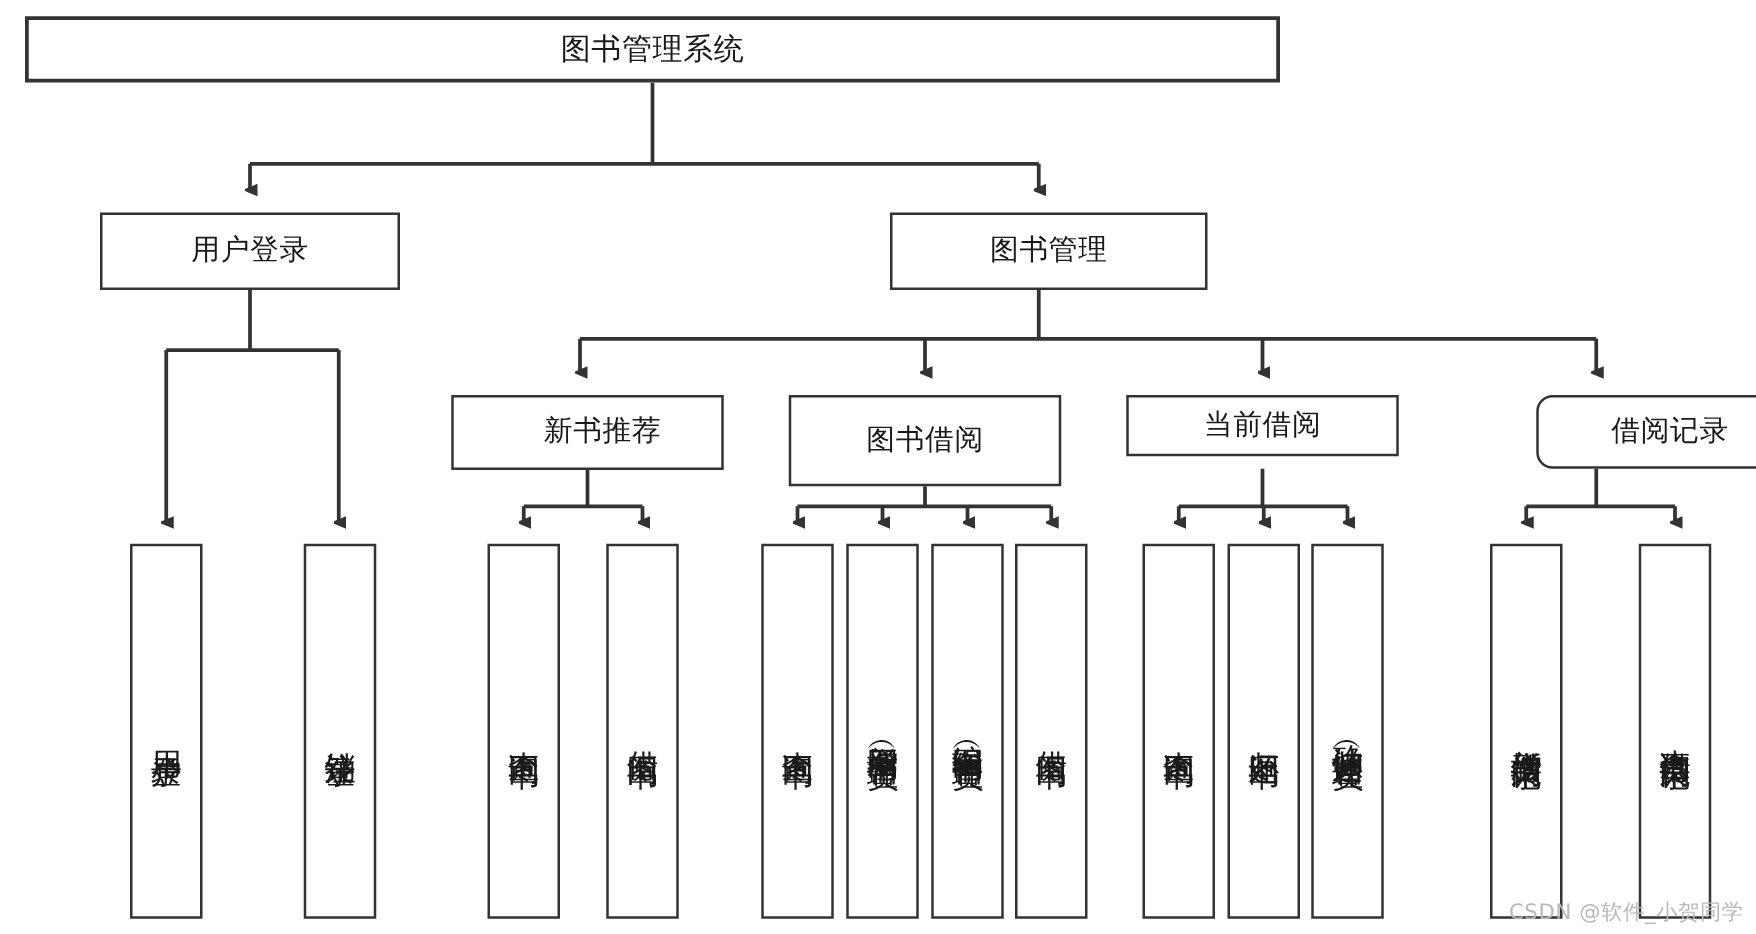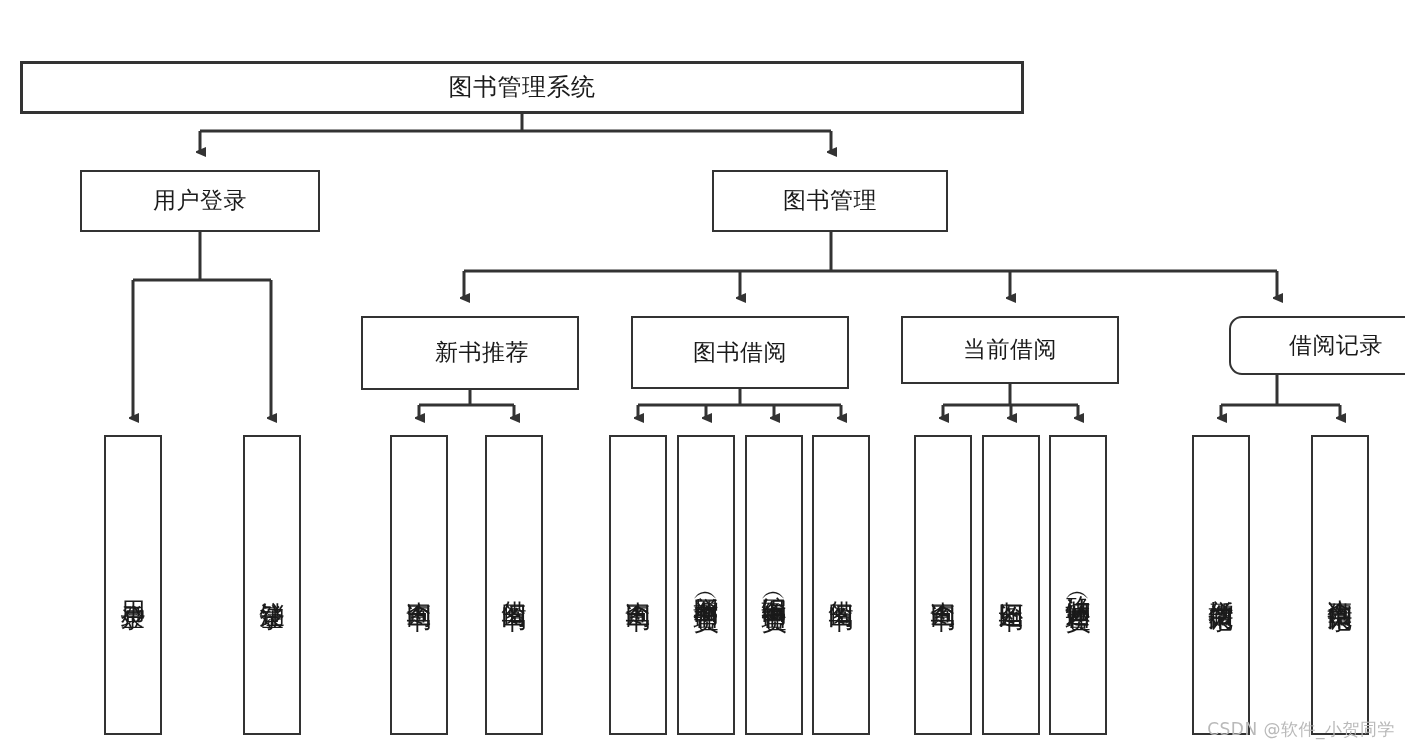--- a/index.html
+++ b/index.html
@@ -32,21 +32,20 @@
     border: 2.5px solid #333333;
     background: #ffffff;
     display: flex;
     align-items: center;
     justify-content: center;
     color: #1a1a1a;
     z-index: 2;
   }
   .node.root {
     border-width: 3px;
-    margin-top: 48px;
   }
   .node-label {
     display: block;
     text-align: center;
     line-height: 1.12;
     letter-spacing: 0.5px;
     white-space: nowrap;
   }
   
   .node.horiz .node-label {
@@ -136,31 +135,31 @@
     </g>
   </svg>
 
   <div class="node root horiz" style="left:20px; top:13px; width:1004px; height:53px;">
     <span class="node-label">图书管理系统</span>
   </div>
 
   <div class="node horiz" style="left:80px; top:170px; width:240px; height:62px;">
     <span class="node-label">用户登录</span>
   </div>
-  <div class="node horiz" style="left:712px; top:170px; width:236px; height:62px;">
+  <div class="node horiz" style="left:712px; top:170px; width:254px; height:62px;">
     <span class="node-label">图书管理</span>
   </div>
 
-  <div class="node horiz" style="left:361px; top:316px; width:218px; height:74px;padding-left:24px;">
+  <div class="node horiz" style="left:361px; top:316px; width:218px; height:60px;padding-left:24px;">
     <span class="node-label">新书推荐</span>
   </div>
   <div class="node horiz" style="left:631px; top:316px; width:218px; height:73px;">
     <span class="node-label">图书借阅</span>
   </div>
-  <div class="node horiz" style="left:901px; top:316px; width:218px; height:68px;">
+  <div class="node horiz" style="left:901px; top:316px; width:218px; height:49px;">
     <span class="node-label">当前借阅</span>
   </div>
   <div class="node horiz" style="left:1229px; top:316px; width:214px; height:59px;border-radius:13px;">
     <span class="node-label">借阅记录</span>
   </div>
 
   <div class="node vert" style="left:104px; top:435px; width:58px; height:300px;">
     <span class="node-label">用户登录</span>
   </div>
   <div class="node vert" style="left:243px; top:435px; width:58px; height:300px;">

